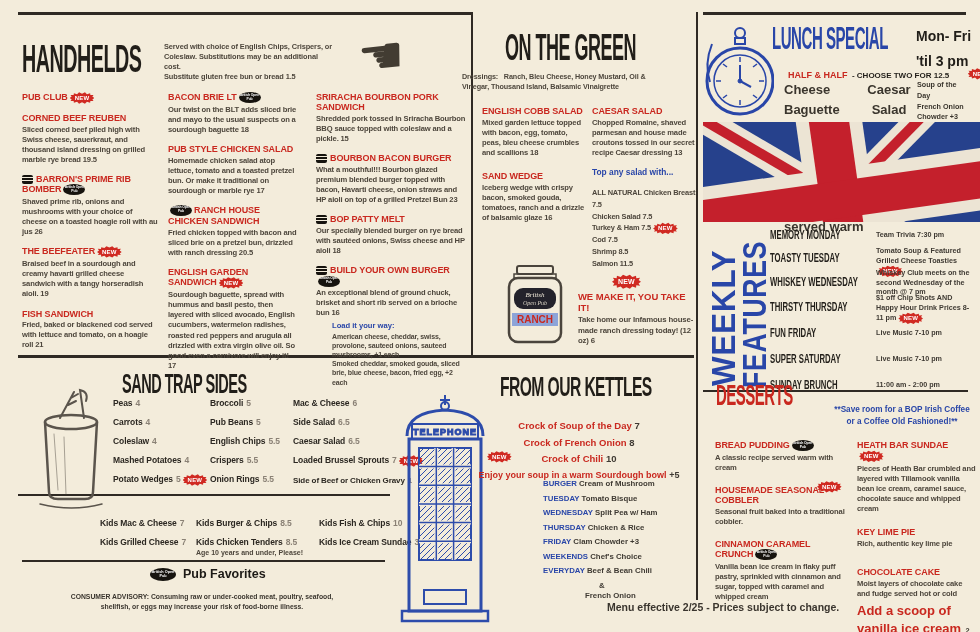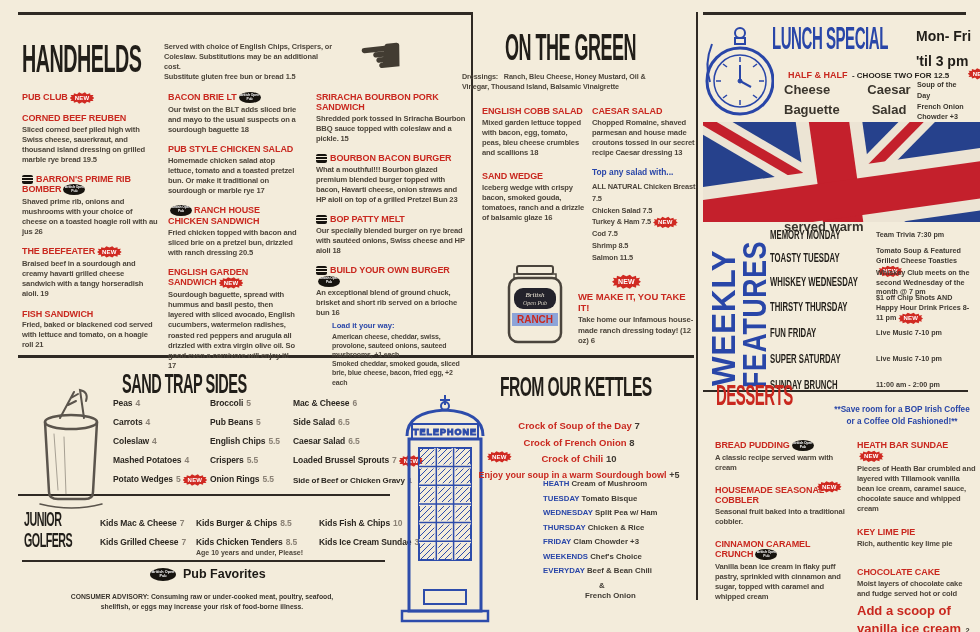--- a/index.html
+++ b/index.html
@@ -151,21 +151,21 @@
       <div class="mi-n"><span>SAND WEDGE</span></div>
       <div class="mi-d">Iceberg wedge with crispy bacon, smoked gouda, tomatoes, ranch and a drizzle of balsamic glaze 16</div>
     </div>
   </div>
   <div class="abs" style="left:592px;top:106px;width:106px;">
     <div class="mi">
       <div class="mi-n"><span>CAESAR SALAD</span></div>
       <div class="mi-d">Chopped Romaine, shaved parmesan and house made croutons tossed in our secret recipe Caesar dressing  13</div>
     </div>
     <div>
-      <div class="blue-b" style="font-size:8.4px;margin-bottom:4px;">Top any salad with...</div>
+      <div class="blue-b" style="font-size:8.4px;margin-bottom:10px;">Top any salad with...</div>
       <div class="mi-d" style="font-size:7.4px;line-height:1.6;margin-top:0;">
         <span>ALL NATURAL Chicken Breast 7.5</span><br>
         <span>Chicken Salad 7.5</span><br>
         <span>Turkey &amp; Ham 7.5</span><span class="bnew">NEW</span><br>
         <span>Cod 7.5</span><br>
         <span>Shrimp 8.5</span><br>
         <span>Salmon 11.5</span>
       </div>
     </div>
   </div>
@@ -324,24 +324,20 @@
     <div class="srow"><span>Onion Rings</span><span class="sp">5.5</span></div>
   </div>
   <div class="abs" style="left:293px;top:398px;width:118px;">
     <div class="srow"><span>Mac &amp; Cheese</span><span class="sp">6</span></div>
     <div class="srow"><span>Side Salad</span><span class="sp">6.5</span></div>
     <div class="srow"><span>Caesar Salad</span><span class="sp">6.5</span></div>
     <div class="srow"><span>Loaded Brussel Sprouts</span><span class="sp">7</span><span class="bnew">NEW</span></div>
     <div class="srow" style="font-size:8px;"><span>Side of Beef or Chicken Gravy</span><span class="sp">1</span></div>
   </div>
 
-  <div class="abs" style="left:24px;top:508px;line-height:.95;">
-    <div><span class="t" style="font-size:21px;transform:scaleX(.51);">JUNIOR</span></div>
-    <div><span class="t" style="font-size:21px;transform:scaleX(.51);">GOLFERS</span></div>
-  </div>
   <div class="abs" style="left:100px;top:518px;width:96px;">
     <div class="srow"><span>Kids Mac &amp; Cheese</span><span class="sp">7</span></div>
     <div class="srow"><span>Kids Grilled Cheese</span><span class="sp">7</span></div>
   </div>
   <div class="abs" style="left:196px;top:518px;width:100px;">
     <div class="srow"><span>Kids Burger &amp; Chips</span><span class="sp">8.5</span></div>
     <div class="srow"><span>Kids Chicken Tenders</span><span class="sp">8.5</span></div>
   </div>
   <div class="abs" style="left:293px;top:518px;width:110px;margin-left:26px;">
     <div class="srow"><span>Kids Fish &amp; Chips</span><span class="sp">10</span></div>
@@ -398,21 +394,21 @@
     </g>
   </svg>
   <div class="abs center" style="left:468px;top:420px;width:222px;">
     <div class="crock"><span>Crock of Soup of the Day</span> <span class="pr">7</span></div>
     <div class="crock"><span>Crock of French Onion</span> <span class="pr">8</span></div>
     <div class="crock"><span>Crock of Chili</span> <span class="pr">10</span></div>
     <div class="crock" style="font-size:9px;"><span>Enjoy your soup in a warm Sourdough bowl</span> <span class="pr">+5</span></div>
   </div>
   <div class="abs" style="left:485px;top:447px;"><span class="bnew">NEW</span></div>
   <div class="abs" style="left:543px;top:479px;">
-    <div class="kline"><span class="kday">HEATH</span> <span class="kdesc">Cream of Mushroom</span></div>
+    <div class="kline"><span class="kday">BURGER</span> <span class="kdesc">Cream of Mushroom</span></div>
     <div class="kline"><span class="kday">TUESDAY</span> <span class="kdesc">Tomato Bisque</span></div>
     <div class="kline"><span class="kday">WEDNESDAY</span> <span class="kdesc">Split Pea w/ Ham</span></div>
     <div class="kline"><span class="kday">THURSDAY</span> <span class="kdesc">Chicken &amp; Rice</span></div>
     <div class="kline"><span class="kday">FRIDAY</span> <span class="kdesc">Clam Chowder +3</span></div>
     <div class="kline"><span class="kday">WEEKENDS</span> <span class="kdesc">Chef's Choice</span></div>
     <div class="kline"><span class="kday">EVERYDAY</span> <span class="kdesc">Beef &amp; Bean Chili</span></div>
     <div class="kline kdesc" style="padding-left:56px;margin-bottom:1px;">&amp;</div>
     <div class="kline kdesc" style="padding-left:42px;">French Onion</div>
   </div>
 
@@ -450,14 +446,15 @@
     <div class="mi" style="margin-top:18px;">
       <div class="mi-n"><span>CHOCOLATE CAKE</span></div>
       <div class="mi-d">Moist layers of chocolate cake and fudge served hot or cold</div>
       <div style="margin-top:2px;">
         <span style="font-size:13px;font-weight:bold;color:#c9281f;">Add a scoop of vanilla ice cream</span>
         <span style="font-size:7.4px;font-weight:bold;color:#3f3a33;">2</span>
       </div>
     </div>
   </div>
 
+  <div class="abs" style="left:607px;top:601px;font-size:10.5px;font-weight:bold;color:#3a352e;">Menu effective 2/25 - Prices subject to change.</div>
 
 </div>
 
 </body></html>

